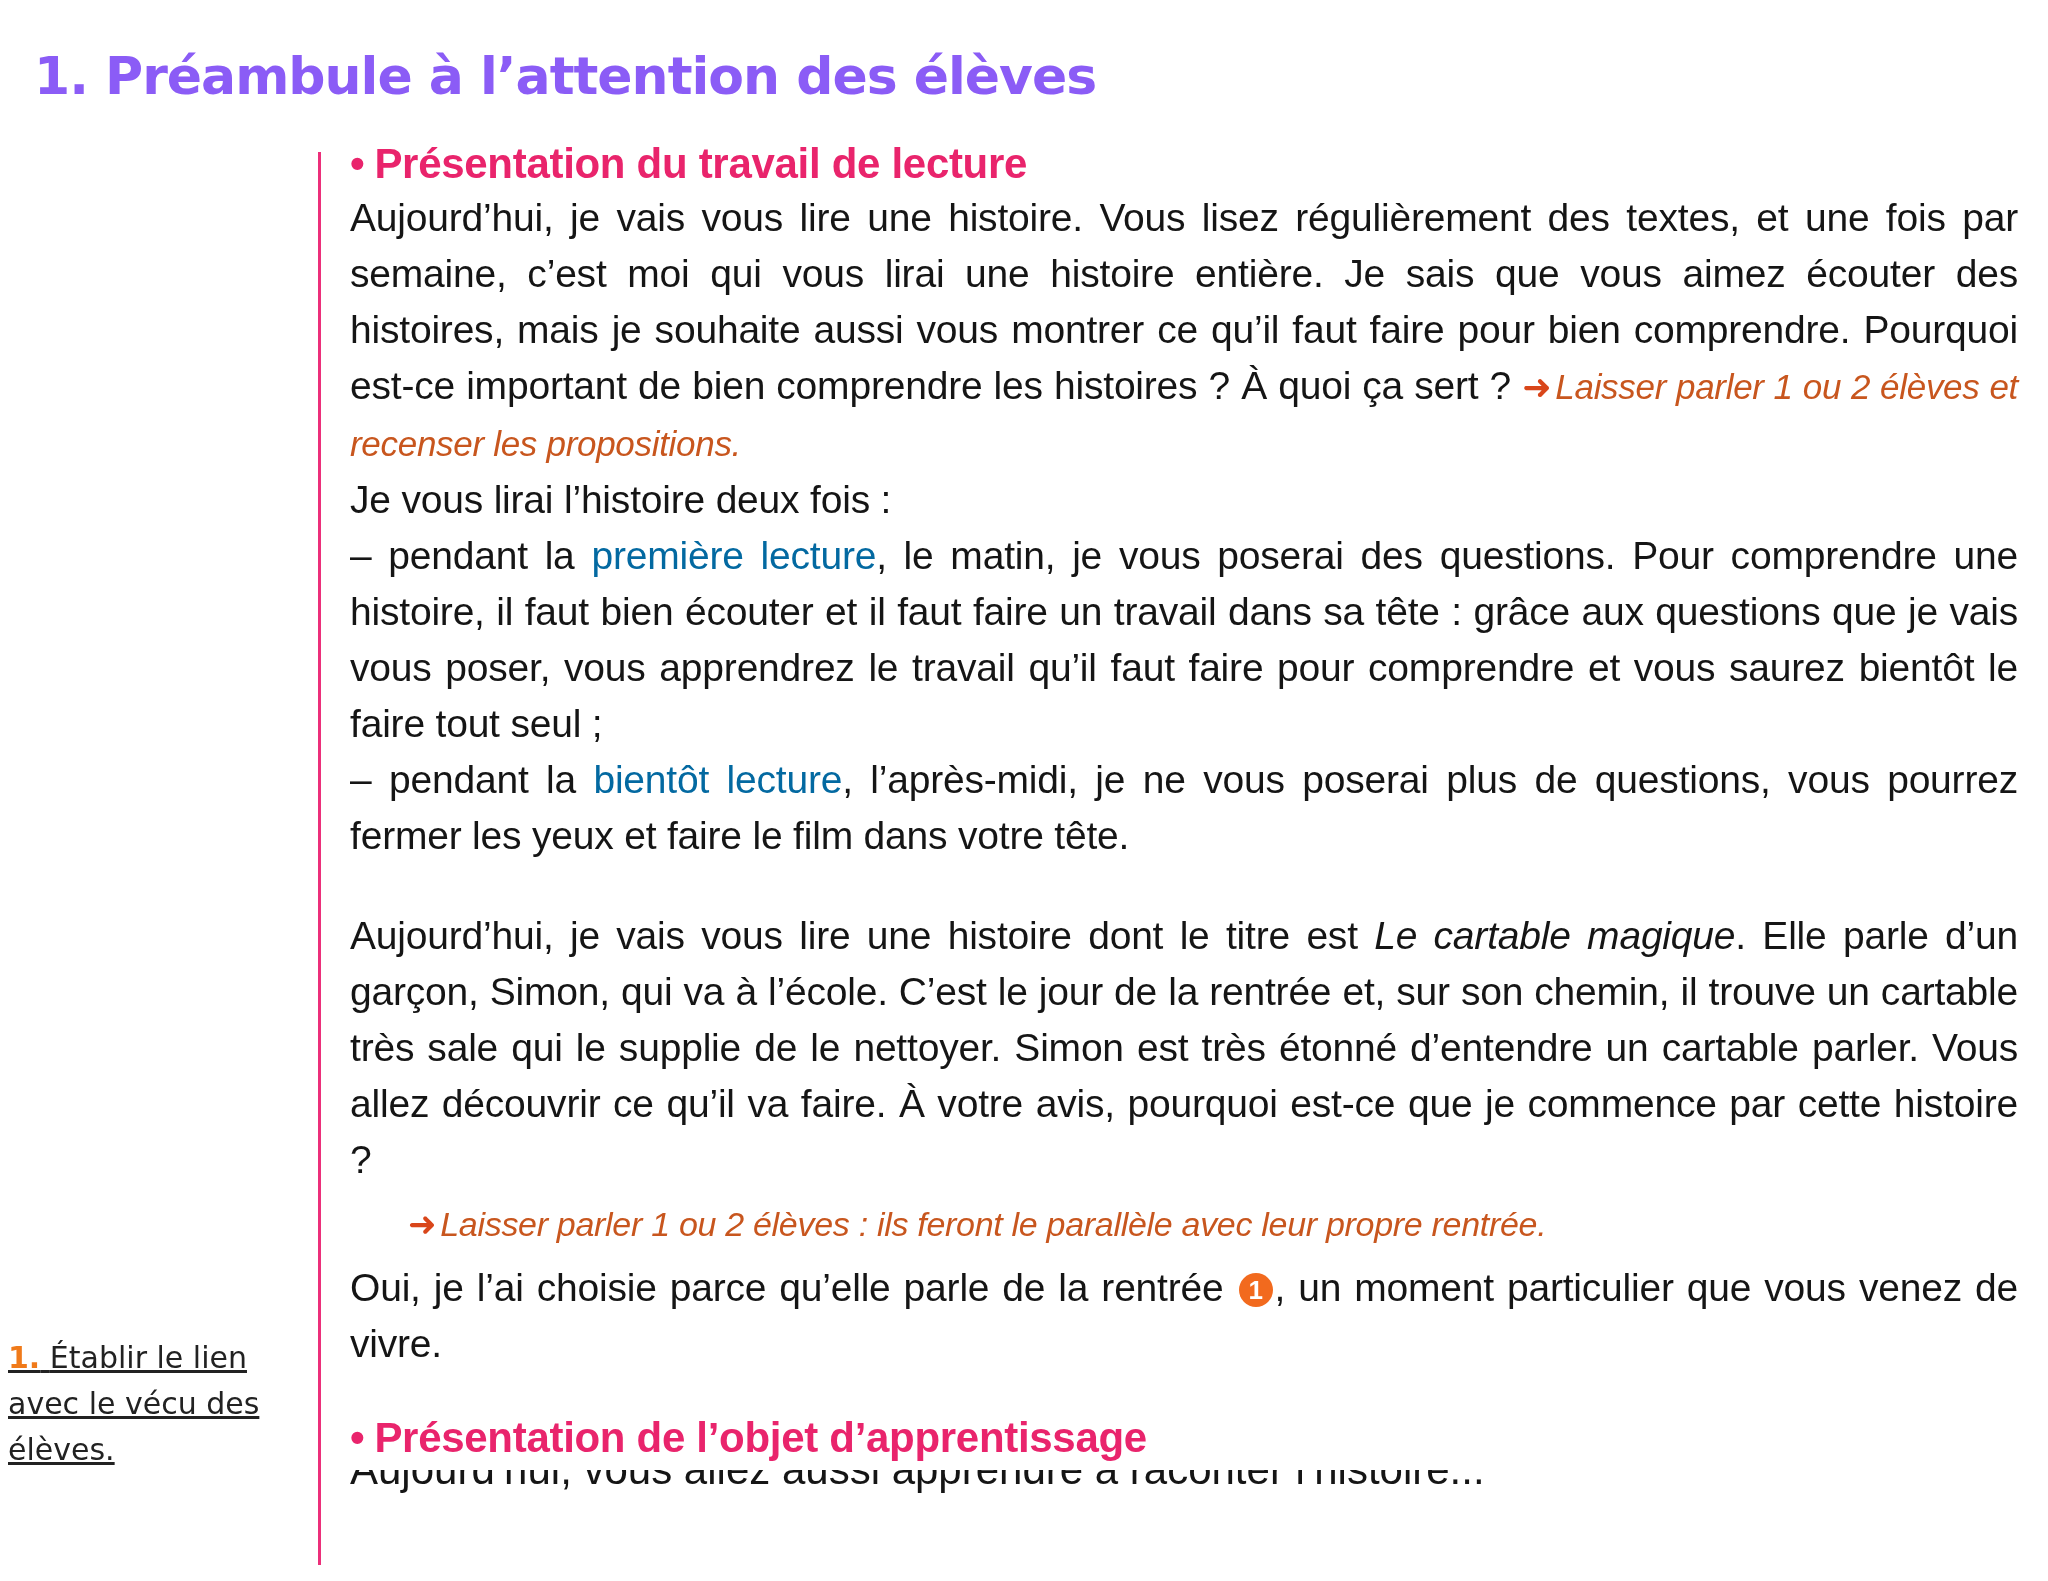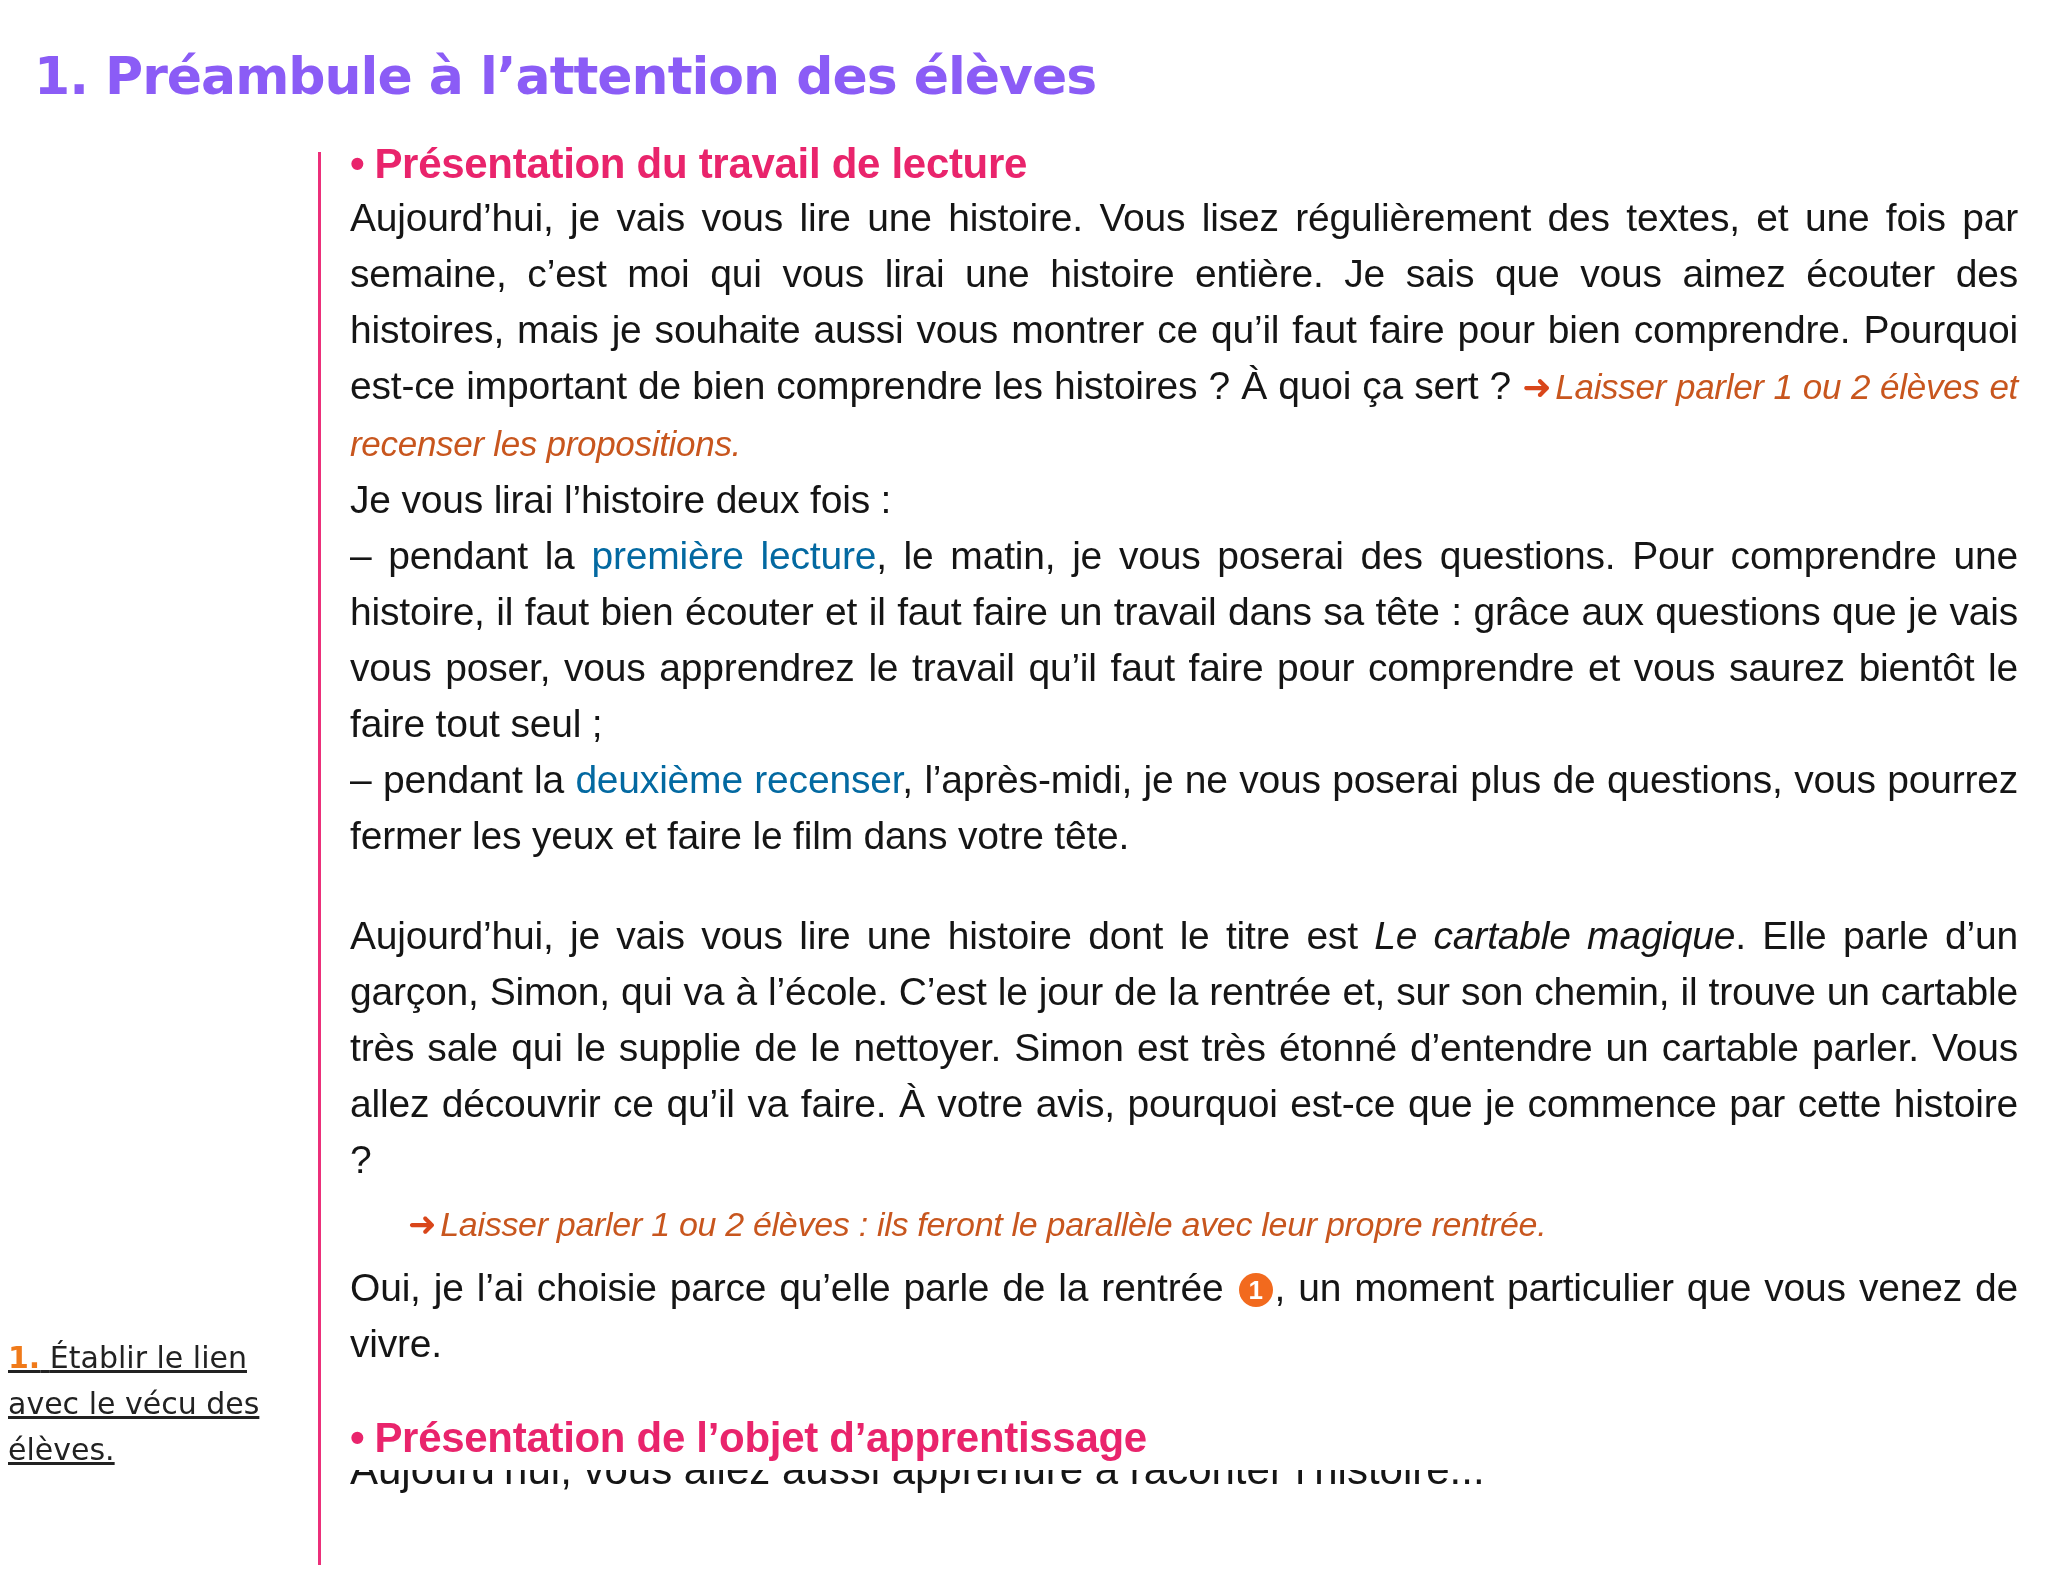--- a/index.html
+++ b/index.html
@@ -50,21 +50,21 @@
   <section>
     <h2 class="section-heading">
       <span class="bullet">•</span><span>Présentation du travail de lecture</span>
     </h2>
     <p class="para">
       <span>Aujourd’hui, je vais vous lire une histoire. Vous lisez régulièrement des textes, et une fois par semaine, c’est moi qui vous lirai une histoire entière. Je sais que vous aimez écouter des histoires, mais je souhaite aussi vous montrer ce qu’il faut faire pour bien comprendre. Pourquoi est-ce important de bien comprendre les histoires ? À quoi ça sert ?</span>
       <span class="note"><span class="arrow">➜</span><span>Laisser parler 1 ou 2 élèves et recenser les propositions.</span></span>
     </p>
     <p class="para">Je vous lirai l’histoire deux fois :</p>
     <p class="para"><span>– pendant la </span><b>première lecture</b><span>, le matin, je vous poserai des questions. Pour comprendre une histoire, il faut bien écouter et il faut faire un travail dans sa tête : grâce aux questions que je vais vous poser, vous apprendrez le travail qu’il faut faire pour comprendre et vous saurez bientôt le faire tout seul ;</span></p>
-    <p class="para"><span>– pendant la </span><b>deuxième recenser</b><span>, l’après-midi, je ne vous poserai plus de questions, vous pourrez fermer les yeux et faire le film dans votre tête.</span></p>
+    <p class="para"><span>– pendant la </span><b>bientôt lecture</b><span>, l’après-midi, je ne vous poserai plus de questions, vous pourrez fermer les yeux et faire le film dans votre tête.</span></p>
   </section>
 
   <div class="gap-1"></div>
 
   <section>
     <p class="para"><span>Aujourd’hui, je vais vous lire une histoire dont le titre est </span><i>Le cartable magique</i><span>. Elle parle d’un garçon, Simon, qui va à l’école. C’est le jour de la rentrée et, sur son chemin, il trouve un cartable très sale qui le supplie de le nettoyer. Simon est très étonné d’entendre un cartable parler. Vous allez découvrir ce qu’il va faire. À votre avis, pourquoi est-ce que je commence par cette histoire ?</span></p>
     <p class="note-line note"><span class="arrow">➜</span><span>Laisser parler 1 ou 2 élèves : ils feront le parallèle avec leur propre rentrée.</span></p>
     <p class="para"><span>Oui, je l’ai choisie parce qu’elle parle de la rentrée</span> <span class="badge">1</span><span>, un moment particulier que vous venez de vivre.</span></p>
   </section>
 

